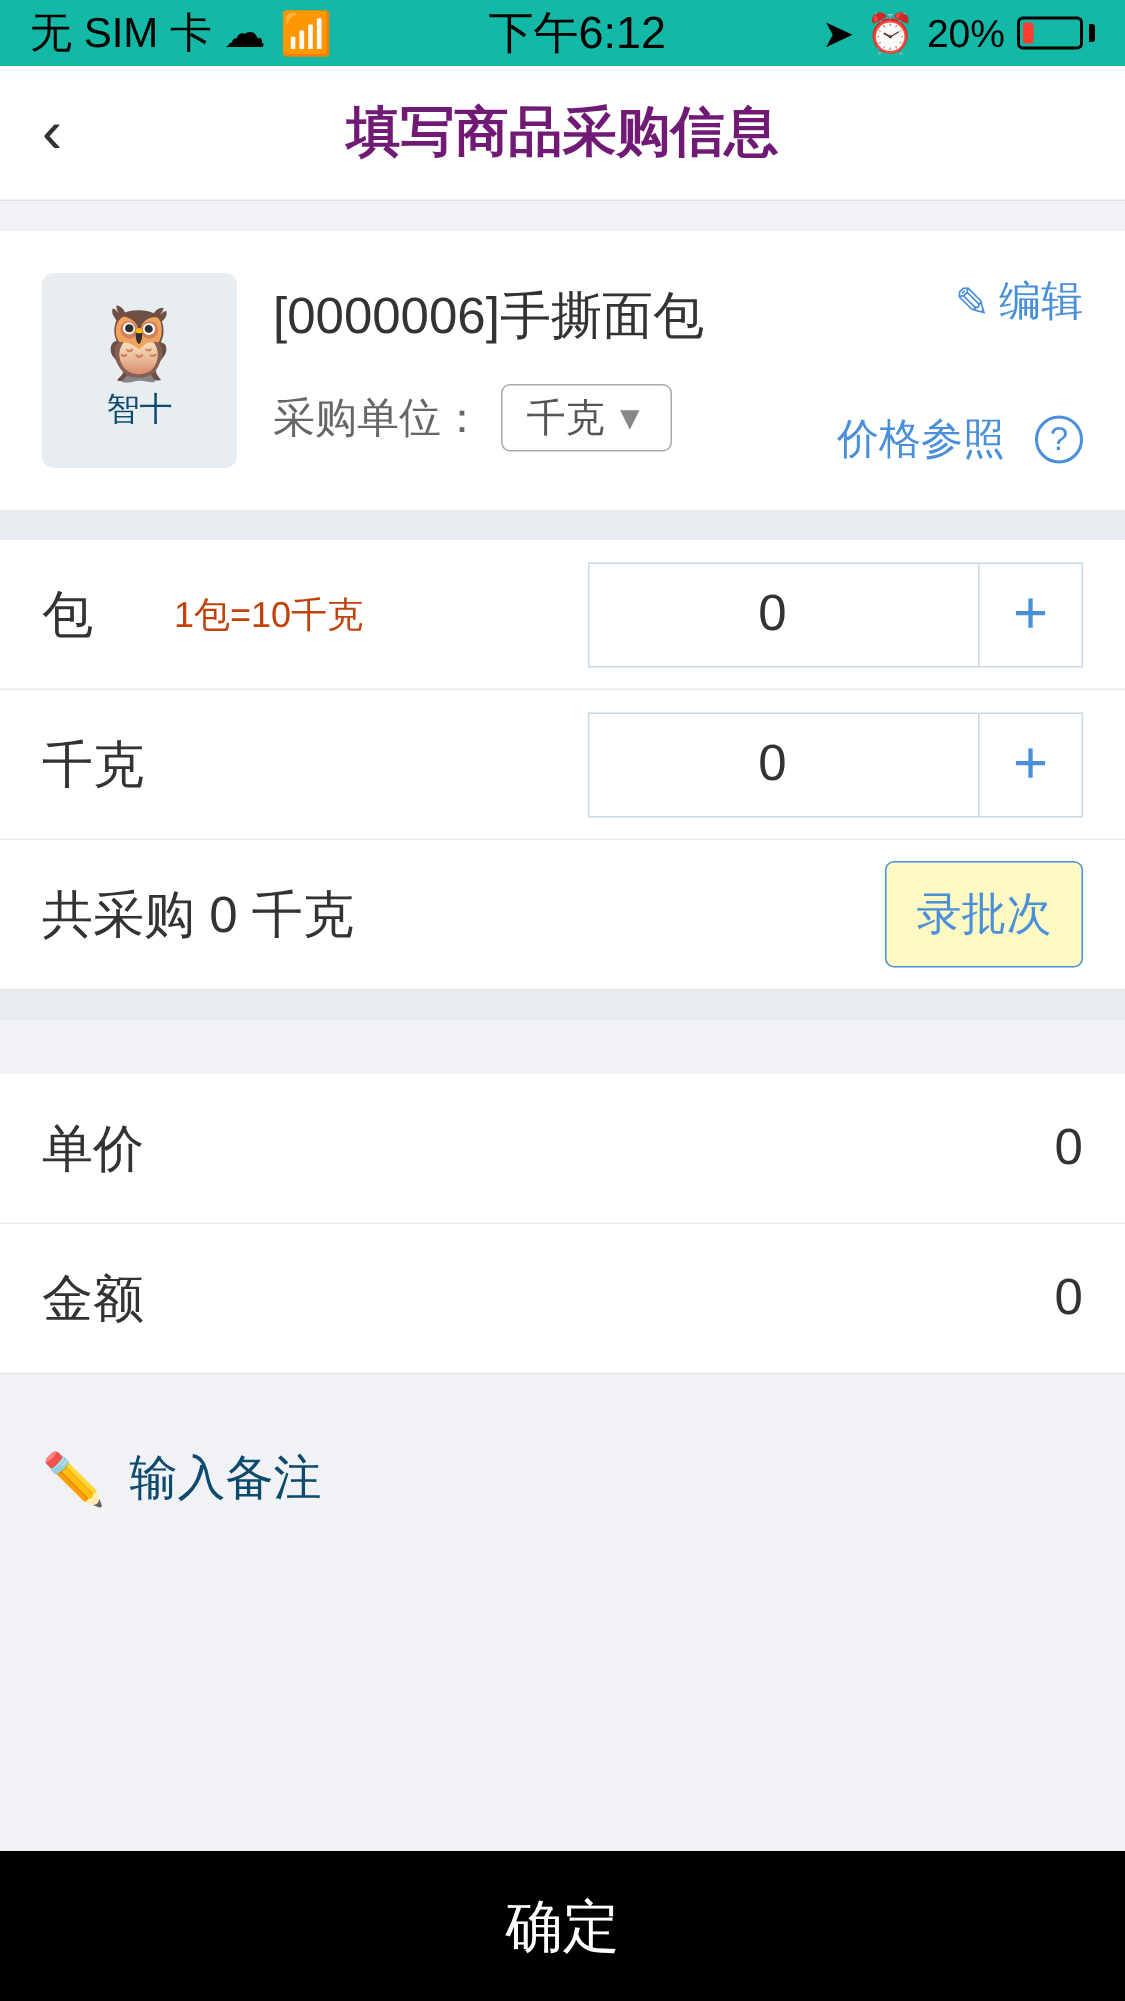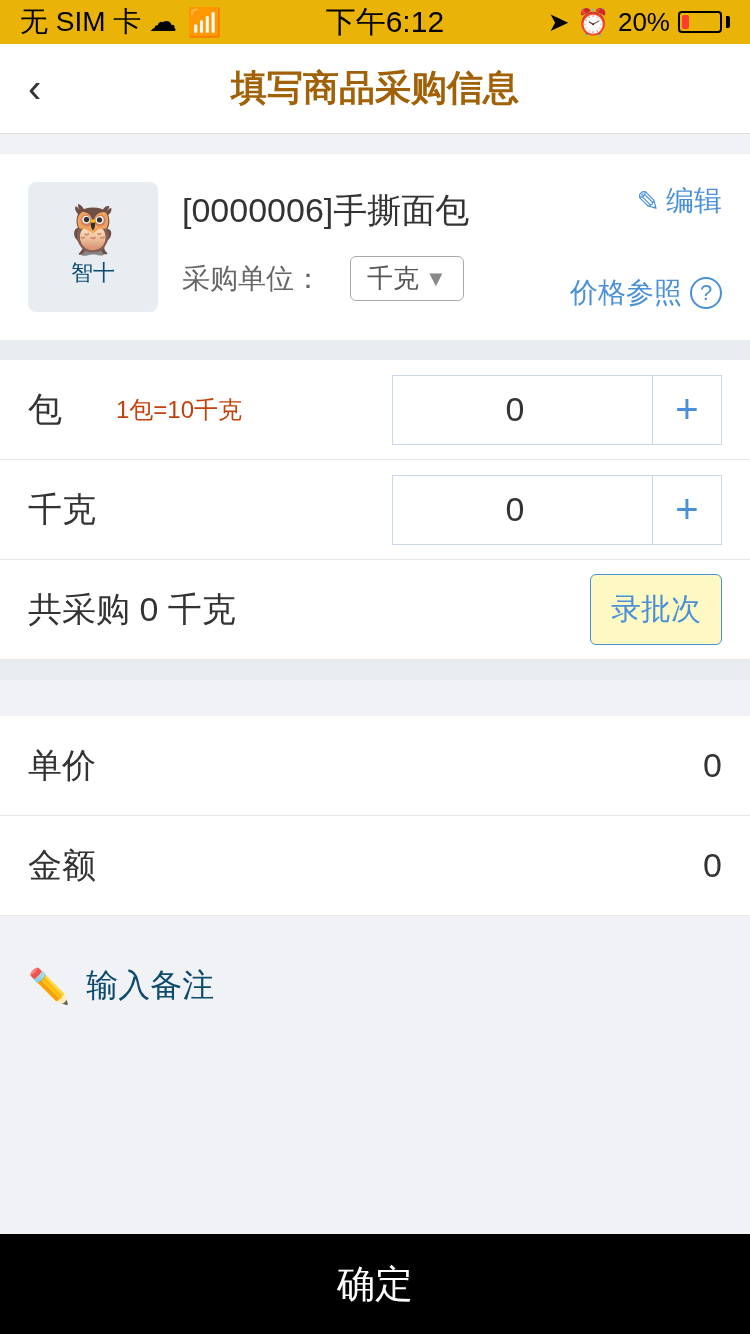--- a/index.html
+++ b/index.html
@@ -10,21 +10,21 @@
       font-family: -apple-system, "PingFang SC", "Helvetica Neue", Arial, sans-serif;
       background: #f0f2f5;
       font-size: 32px;
       color: #333;
     }
 
     
     .status-bar {
       width: 750px;
       height: 44px;
-      background: #eab308;
+      background: #14b8a6;
       display: flex;
       align-items: center;
       justify-content: space-between;
       padding: 0 20px;
       font-size: 28px;
       color: #000;
     }
     .status-left { display: flex; align-items: center; gap: 10px; }
     .status-center { font-size: 30px; font-weight: 500; }
     .status-right { display: flex; align-items: center; gap: 8px; font-size: 26px; }
@@ -71,21 +71,21 @@
     .nav-back {
       position: absolute;
       left: 28px;
       font-size: 40px;
       color: #333;
       cursor: pointer;
     }
     .nav-title {
       font-size: 36px;
       font-weight: 600;
-      color: #a16207;
+      color: #701a75;
     }
 
     
     .product-card {
       background: #fff;
       margin-top: 20px;
       padding: 28px 28px 28px 28px;
       display: flex;
       align-items: flex-start;
       gap: 24px;
@@ -120,21 +120,21 @@
       padding-top: 6px;
     }
     .product-name {
       font-size: 34px;
       color: #333;
       margin-bottom: 22px;
     }
     .product-unit-row {
       display: flex;
       align-items: center;
-      gap: 28px;
+      gap: 12px;
       font-size: 28px;
       color: #666;
     }
     .unit-badge {
       border: 1px solid #aaa;
       border-radius: 6px;
       padding: 4px 16px;
       font-size: 26px;
       color: #555;
       display: flex;
@@ -153,21 +153,21 @@
       gap: 6px;
     }
     .price-ref {
       position: absolute;
       bottom: 28px;
       right: 28px;
       font-size: 28px;
       color: #4a90d9;
       display: flex;
       align-items: center;
-      gap: 8px;
+      gap: 20px;
     }
     .price-ref-circle {
       width: 32px;
       height: 32px;
       border-radius: 50%;
       border: 2px solid #4a90d9;
       display: flex;
       align-items: center;
       justify-content: center;
       font-size: 22px;

